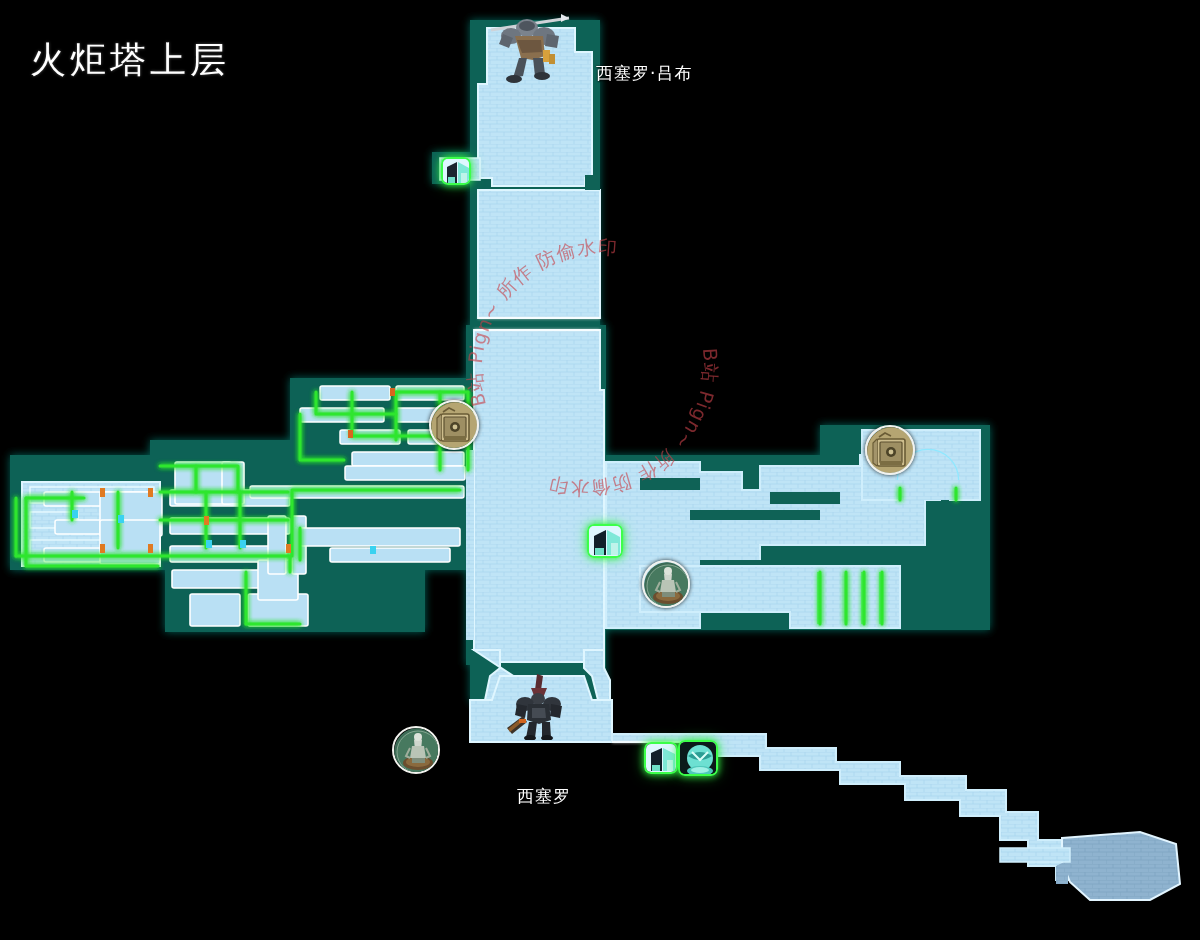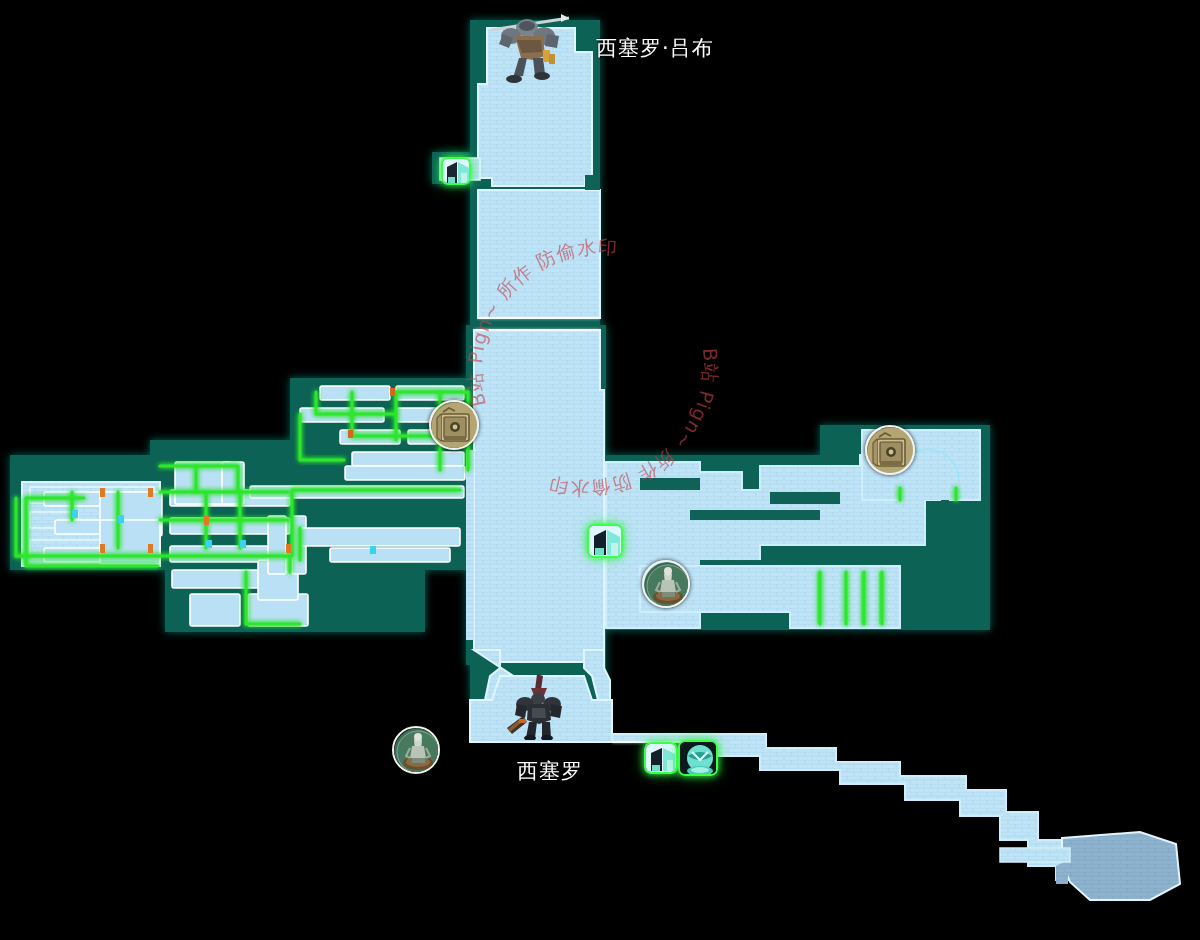--- a/index.html
+++ b/index.html
@@ -59,25 +59,26 @@
 
   
   .sprite {
     position: absolute;
     z-index: 55;
   }
   .sprite-label {
     position: absolute;
     color: #ffffff;
     font-family: "DejaVu Sans", "Liberation Sans", sans-serif;
-    font-size: 21px;
+    font-size: 17px;
     letter-spacing: 1px;
     white-space: nowrap;
     text-shadow: 0 0 2px #000, 1px 1px 2px #000;
     z-index: 58;
+    margin-top: 28px;
   }
 
   
   .map-icon {
     position: absolute;
     z-index: 50;
   }
   .icon-round {
     border-radius: 50%;
     border: 2px solid #f2f2ee;
@@ -316,20 +317,21 @@
       </defs>
       <text class="wm-text">
         <textPath href="#wmArcA" startOffset="2%">B站 Pign~ 所作 防偷水印</textPath>
       </text>
       <text class="wm-text">
         <textPath href="#wmArcB" startOffset="2%">B站 Pign~ 所作 防偷水印</textPath>
       </text>
     </svg>
   </div>
 
+  <div id="map-title">火炬塔上层</div>
 
   <div class="sprite" style="left:487px; top:6px; width:86px; height:78px;">
     <svg viewBox="0 0 86 78" width="86" height="78">
 
       <line x1="4" y1="24" x2="82" y2="12" stroke="#cfd3d8" stroke-width="3"></line>
       <polygon points="82,12 74,8 74,16" fill="#e6eaee"></polygon>
 
       <ellipse cx="40" cy="22" rx="11" ry="9" fill="#7b838d"></ellipse>
       <ellipse cx="40" cy="20" rx="8" ry="5" fill="#4e555e"></ellipse>
 

